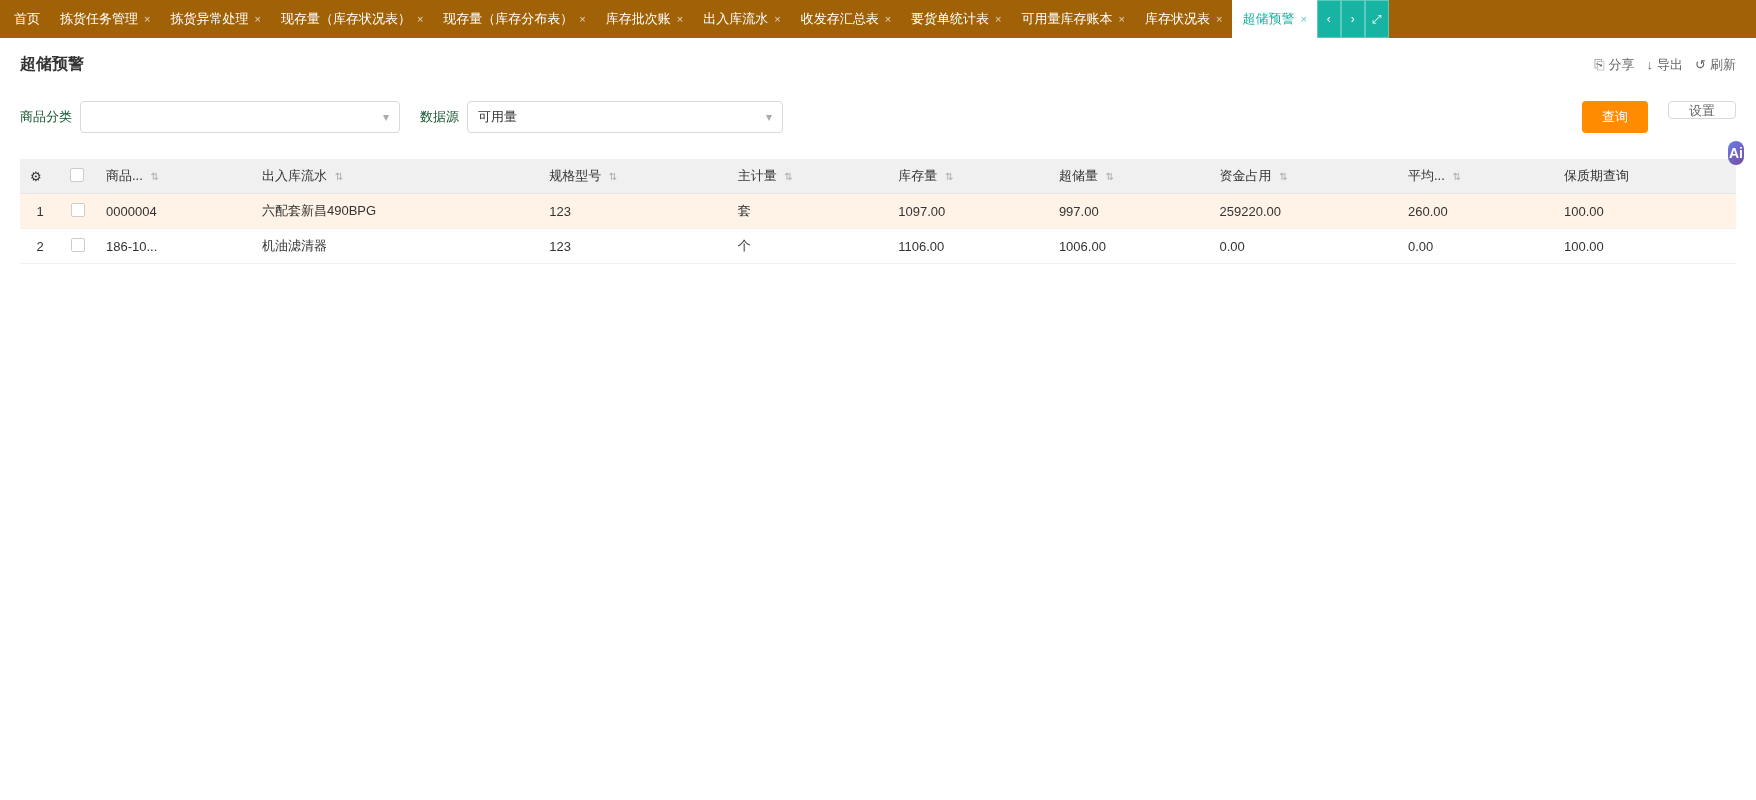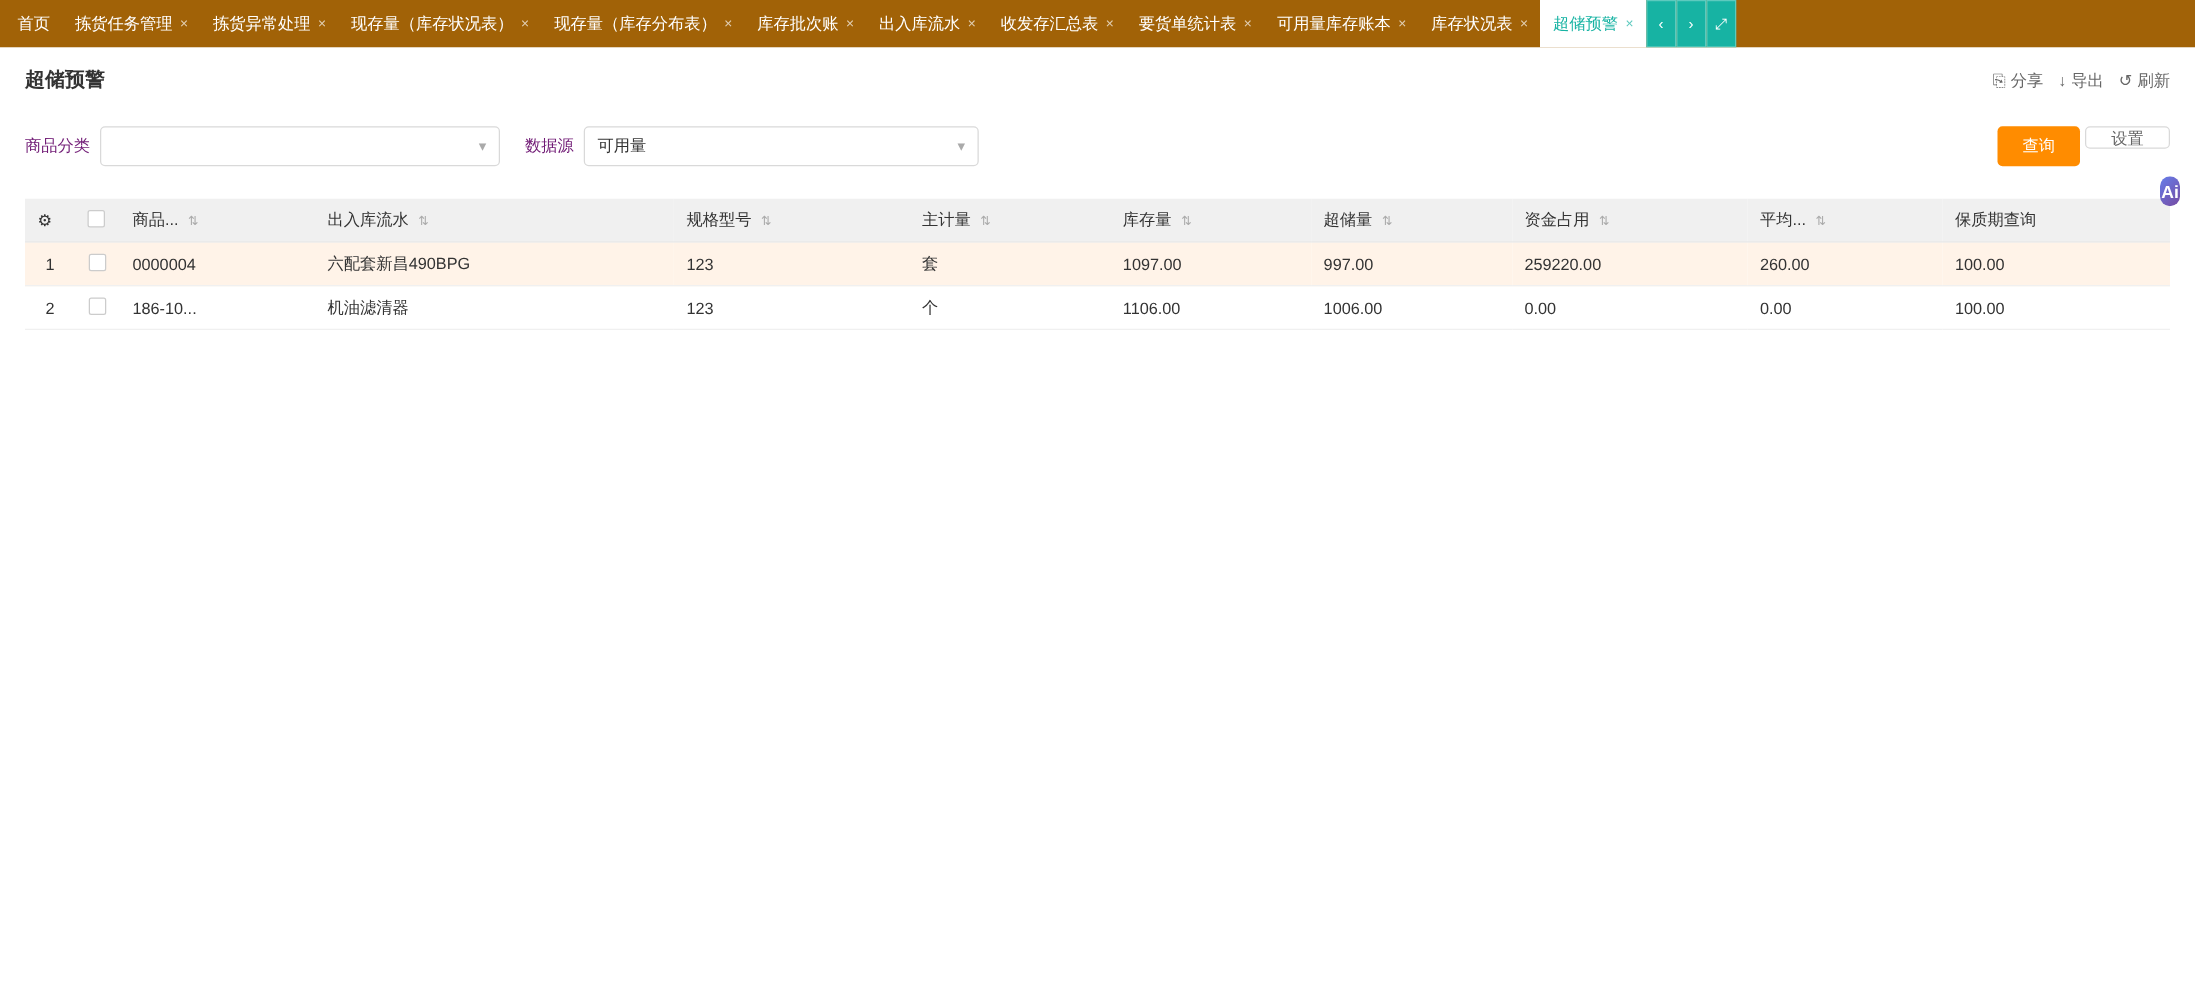--- a/index.html
+++ b/index.html
@@ -88,21 +88,21 @@
       gap: 20px;
       margin-bottom: 16px;
       padding: 10px 0;
     }
     .filter-item {
       display: flex;
       align-items: center;
       gap: 8px;
     }
     .filter-label {
-      color: #701a75;
+      color: #14532d;
       font-size: 13px;
       white-space: nowrap;
     }
     .filter-select {
       display: inline-flex;
       align-items: center;
       justify-content: space-between;
       width: 320px;
       height: 32px;
       border: 1px solid #d9d9d9;
@@ -112,21 +112,21 @@
       cursor: pointer;
       font-size: 13px;
       color: #333;
     }
     .filter-select-small {
       width: 316px;
     }
     .filter-actions {
       margin-left: auto;
       display: flex;
-      gap: 4px;
+      gap: 20px;
     }
     .btn-query {
       background: #ff8c00;
       color: #fff;
       border: none;
       border-radius: 4px;
       padding: 0 20px;
       height: 32px;
       cursor: pointer;
       font-size: 13px;

